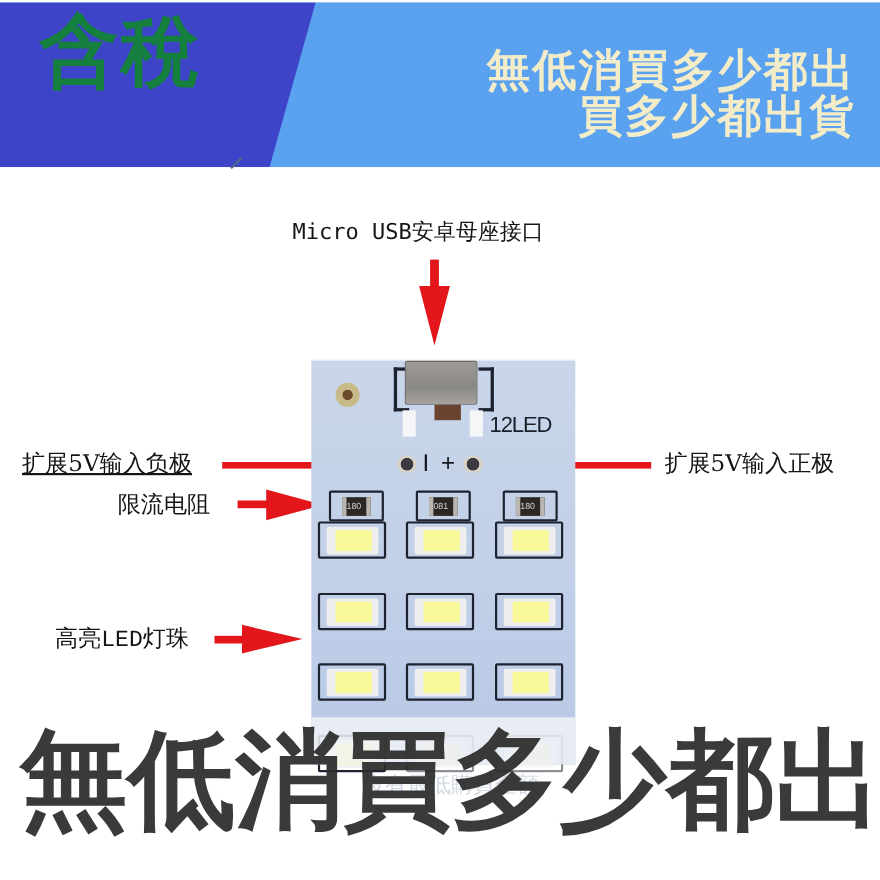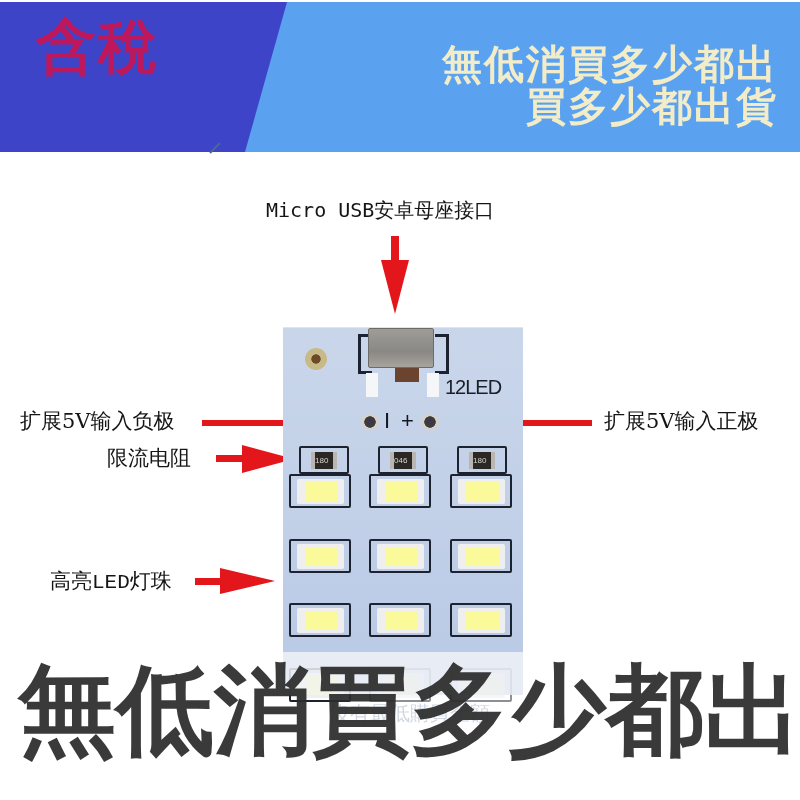--- a/index.html
+++ b/index.html
@@ -10,21 +10,21 @@
   .banner { position: absolute; left: 0; top: 2px; width: 800px; height: 150px; overflow: hidden; }
   .banner-right { position: absolute; inset: 0; background: #5aa2ef; }
   .banner-left {
     position: absolute; left: 0; top: 0; width: 800px; height: 150px;
     background: #3d44c8;
     clip-path: polygon(0 0, 287px 0, 245px 150px, 0 150px);
   }
   .tax-line1 {
     position: absolute; left: 36px; top: 4px;
     font-family: "DejaVu Sans", sans-serif; font-weight: bold;
-    font-size: 60px; line-height: 80px; color: #be185d; letter-spacing: 2px;
+    font-size: 72px; line-height: 80px; color: #15803d; letter-spacing: 2px;
   }
   .tax-line2 {
     position: absolute; left: 40px; top: 84px;
     font-family: "DejaVu Sans", sans-serif; font-weight: bold;
     font-size: 52px; line-height: 60px; color: #ffffff; letter-spacing: 2px;
   }
   .promo-line1, .promo-line2 {
     position: absolute; right: 22px;
     font-family: "DejaVu Sans", sans-serif; font-weight: bold;
     font-size: 40px; line-height: 48px; color: #f3ecc8; letter-spacing: 2px; text-align: right;
@@ -35,21 +35,21 @@
     position: absolute; left: 210px; top: 152px; width: 14px; height: 2px;
     background: #4d6a8a; transform: rotate(-45deg); transform-origin: left center;
   }
 
   
   .label {
     position: absolute; font-family: "DejaVu Serif", serif; font-size: 21px;
     color: #151515; white-space: nowrap; line-height: 26px;
   }
   .label-usb { left: 266px; top: 197px; font-family: "DejaVu Sans Mono", monospace; font-size: 20px; }
-  .label-neg { left: 20px; top: 408px; }
+  .label-neg { left: 20px; top: 408px; text-decoration: underline; }
   .label-pos { left: 604px; top: 408px; }
   .label-res { left: 107px; top: 445px; text-align: center; }
   .label-led { left: 50px; top: 570px; font-family: Liberation Mono, monospace; }
 
   .arrow-shaft { position: absolute; background: #e3161b; }
   .arrow-head { position: absolute; width: 0; height: 0; }
 
   
   .pcb {
     position: absolute; left: 283px; top: 327px; width: 240px; height: 368px;
@@ -180,21 +180,21 @@
 
   <div class="solder-pad sp-neg"></div>
   <div class="silk-pol pol-neg">I</div>
   <div class="silk-pol pol-pos">+</div>
   <div class="solder-pad sp-pos"></div>
 
   <div class="resistor" style="left:16px;">
     <div class="body">180</div>
   </div>
   <div class="resistor" style="left:95px;">
-    <div class="body">046</div>
+    <div class="body">081</div>
   </div>
   <div class="resistor" style="left:174px;">
     <div class="body">180</div>
   </div>
 
   <div class="led" style="left:6px;  top:146px;">
       <div class="chip"></div>
     </div>
   <div class="led" style="left:86px; top:146px;">
       <div class="chip"></div>

